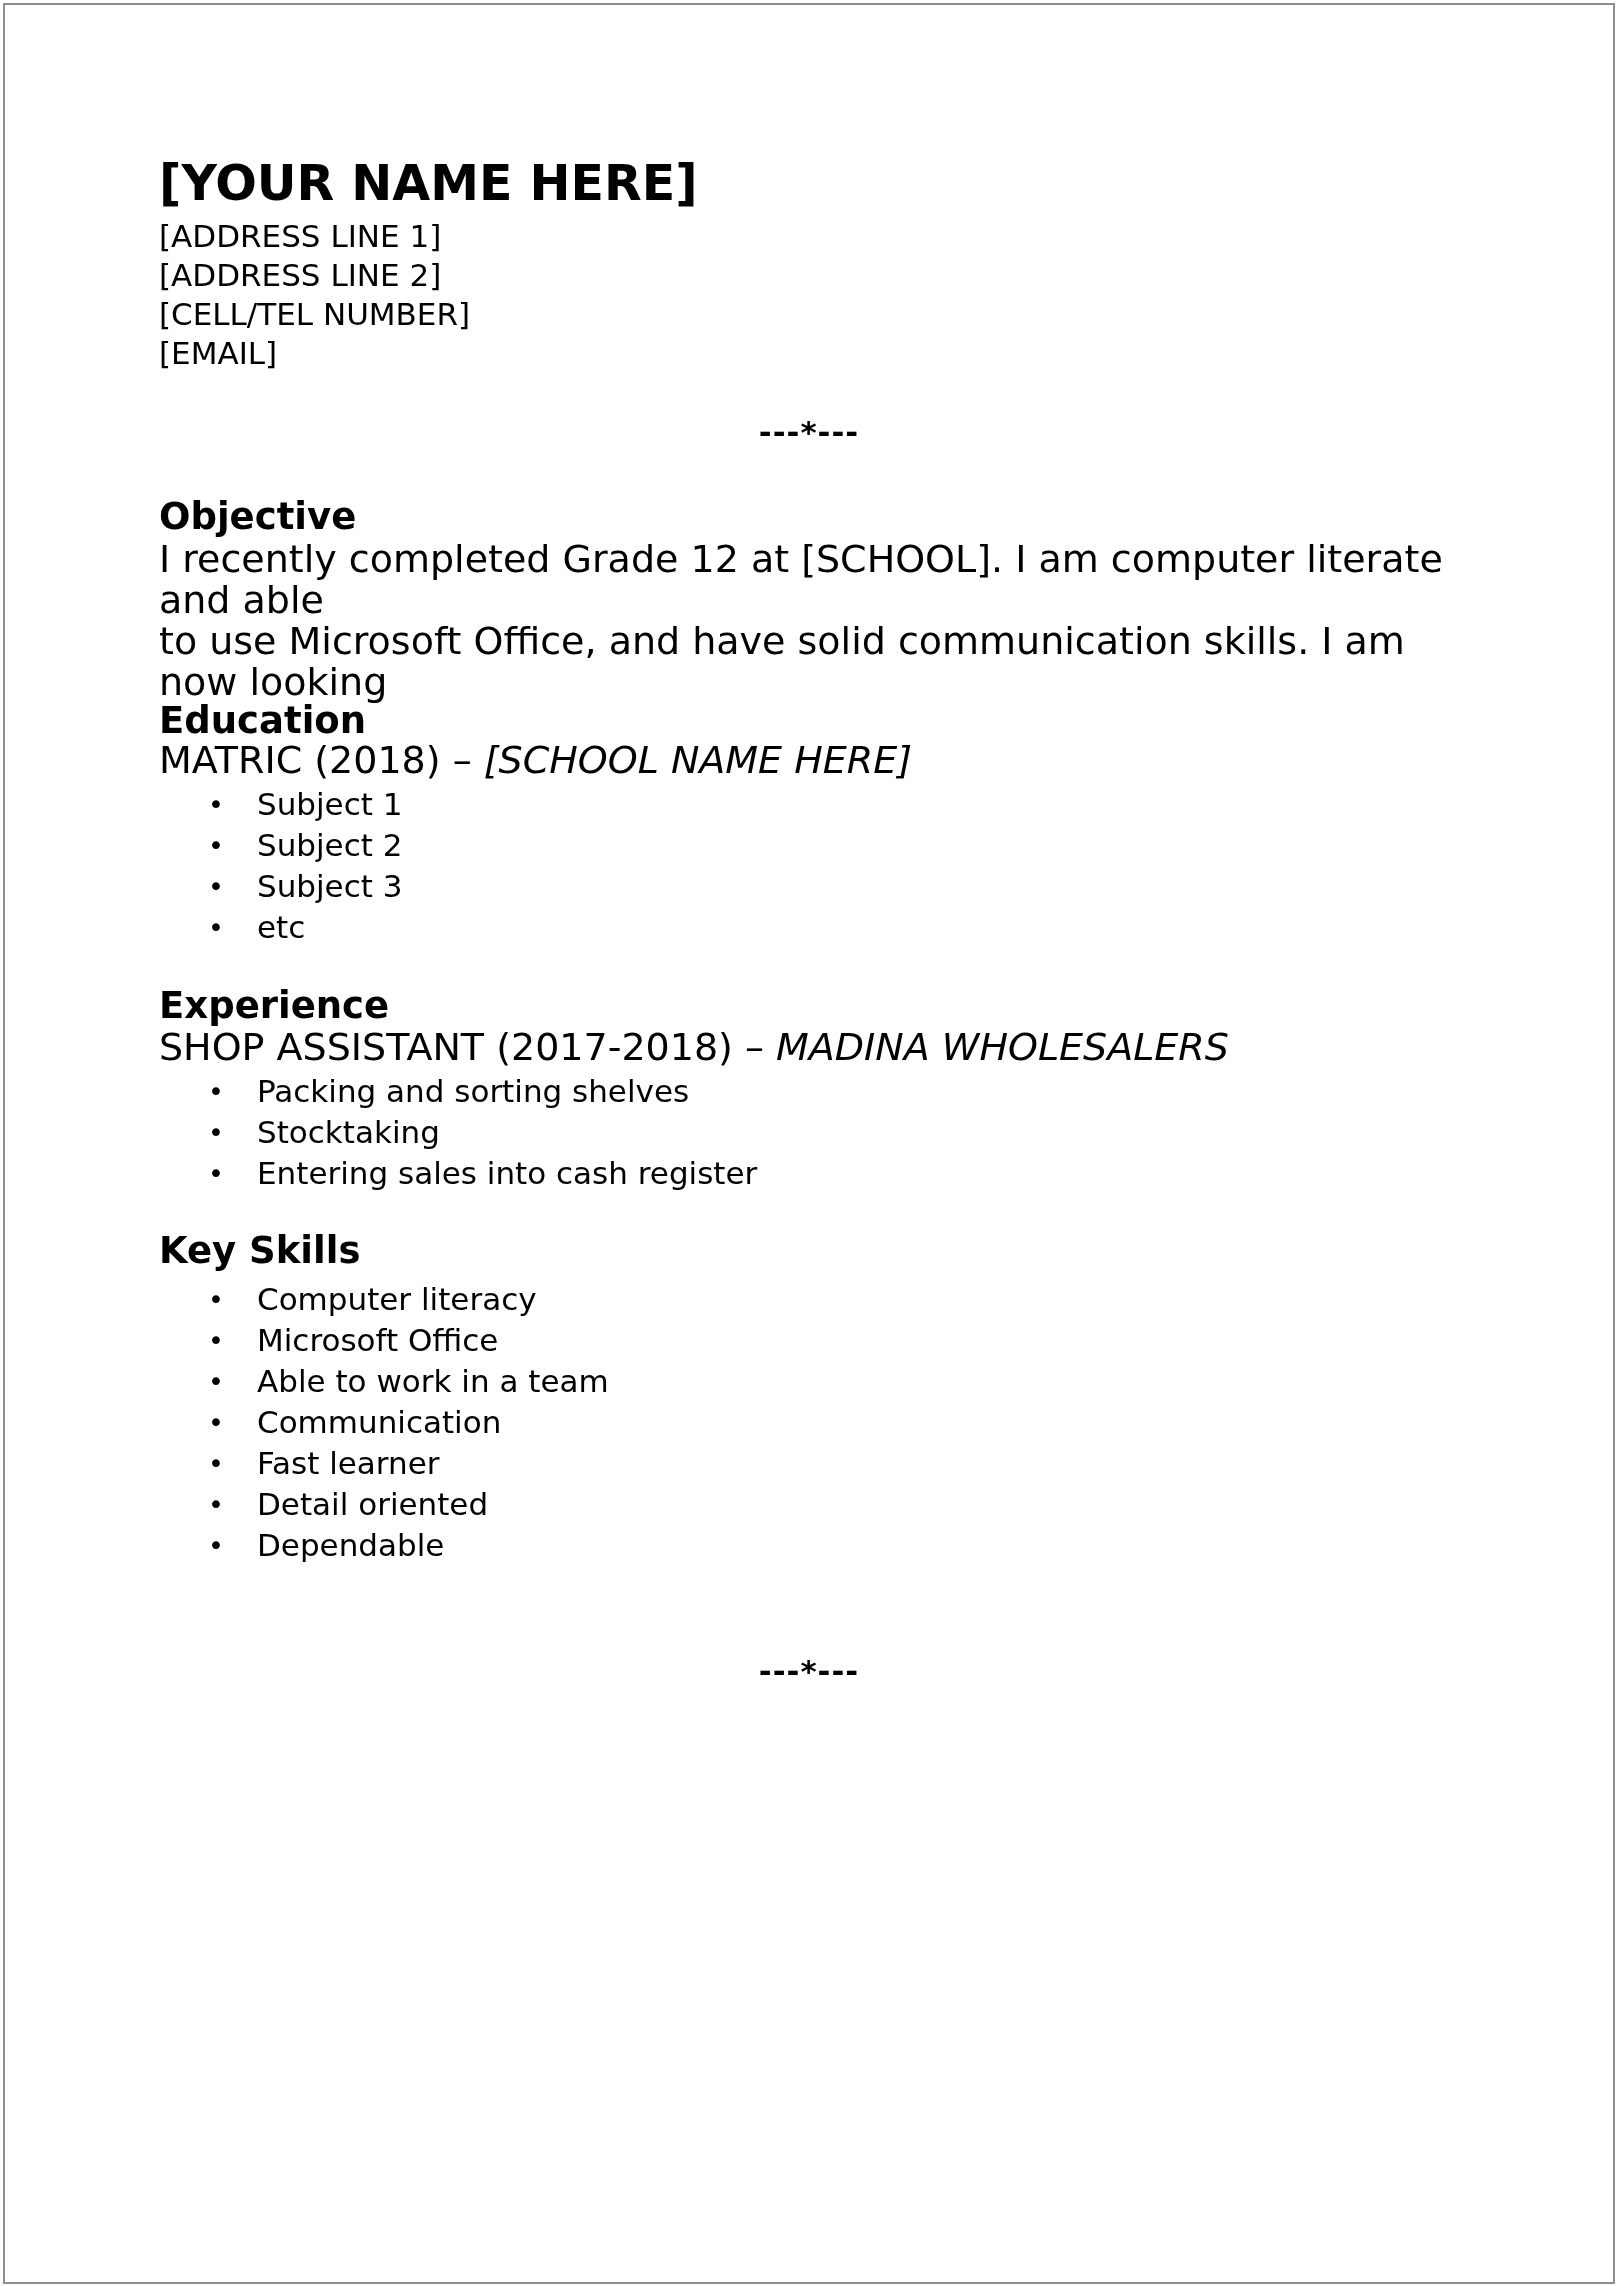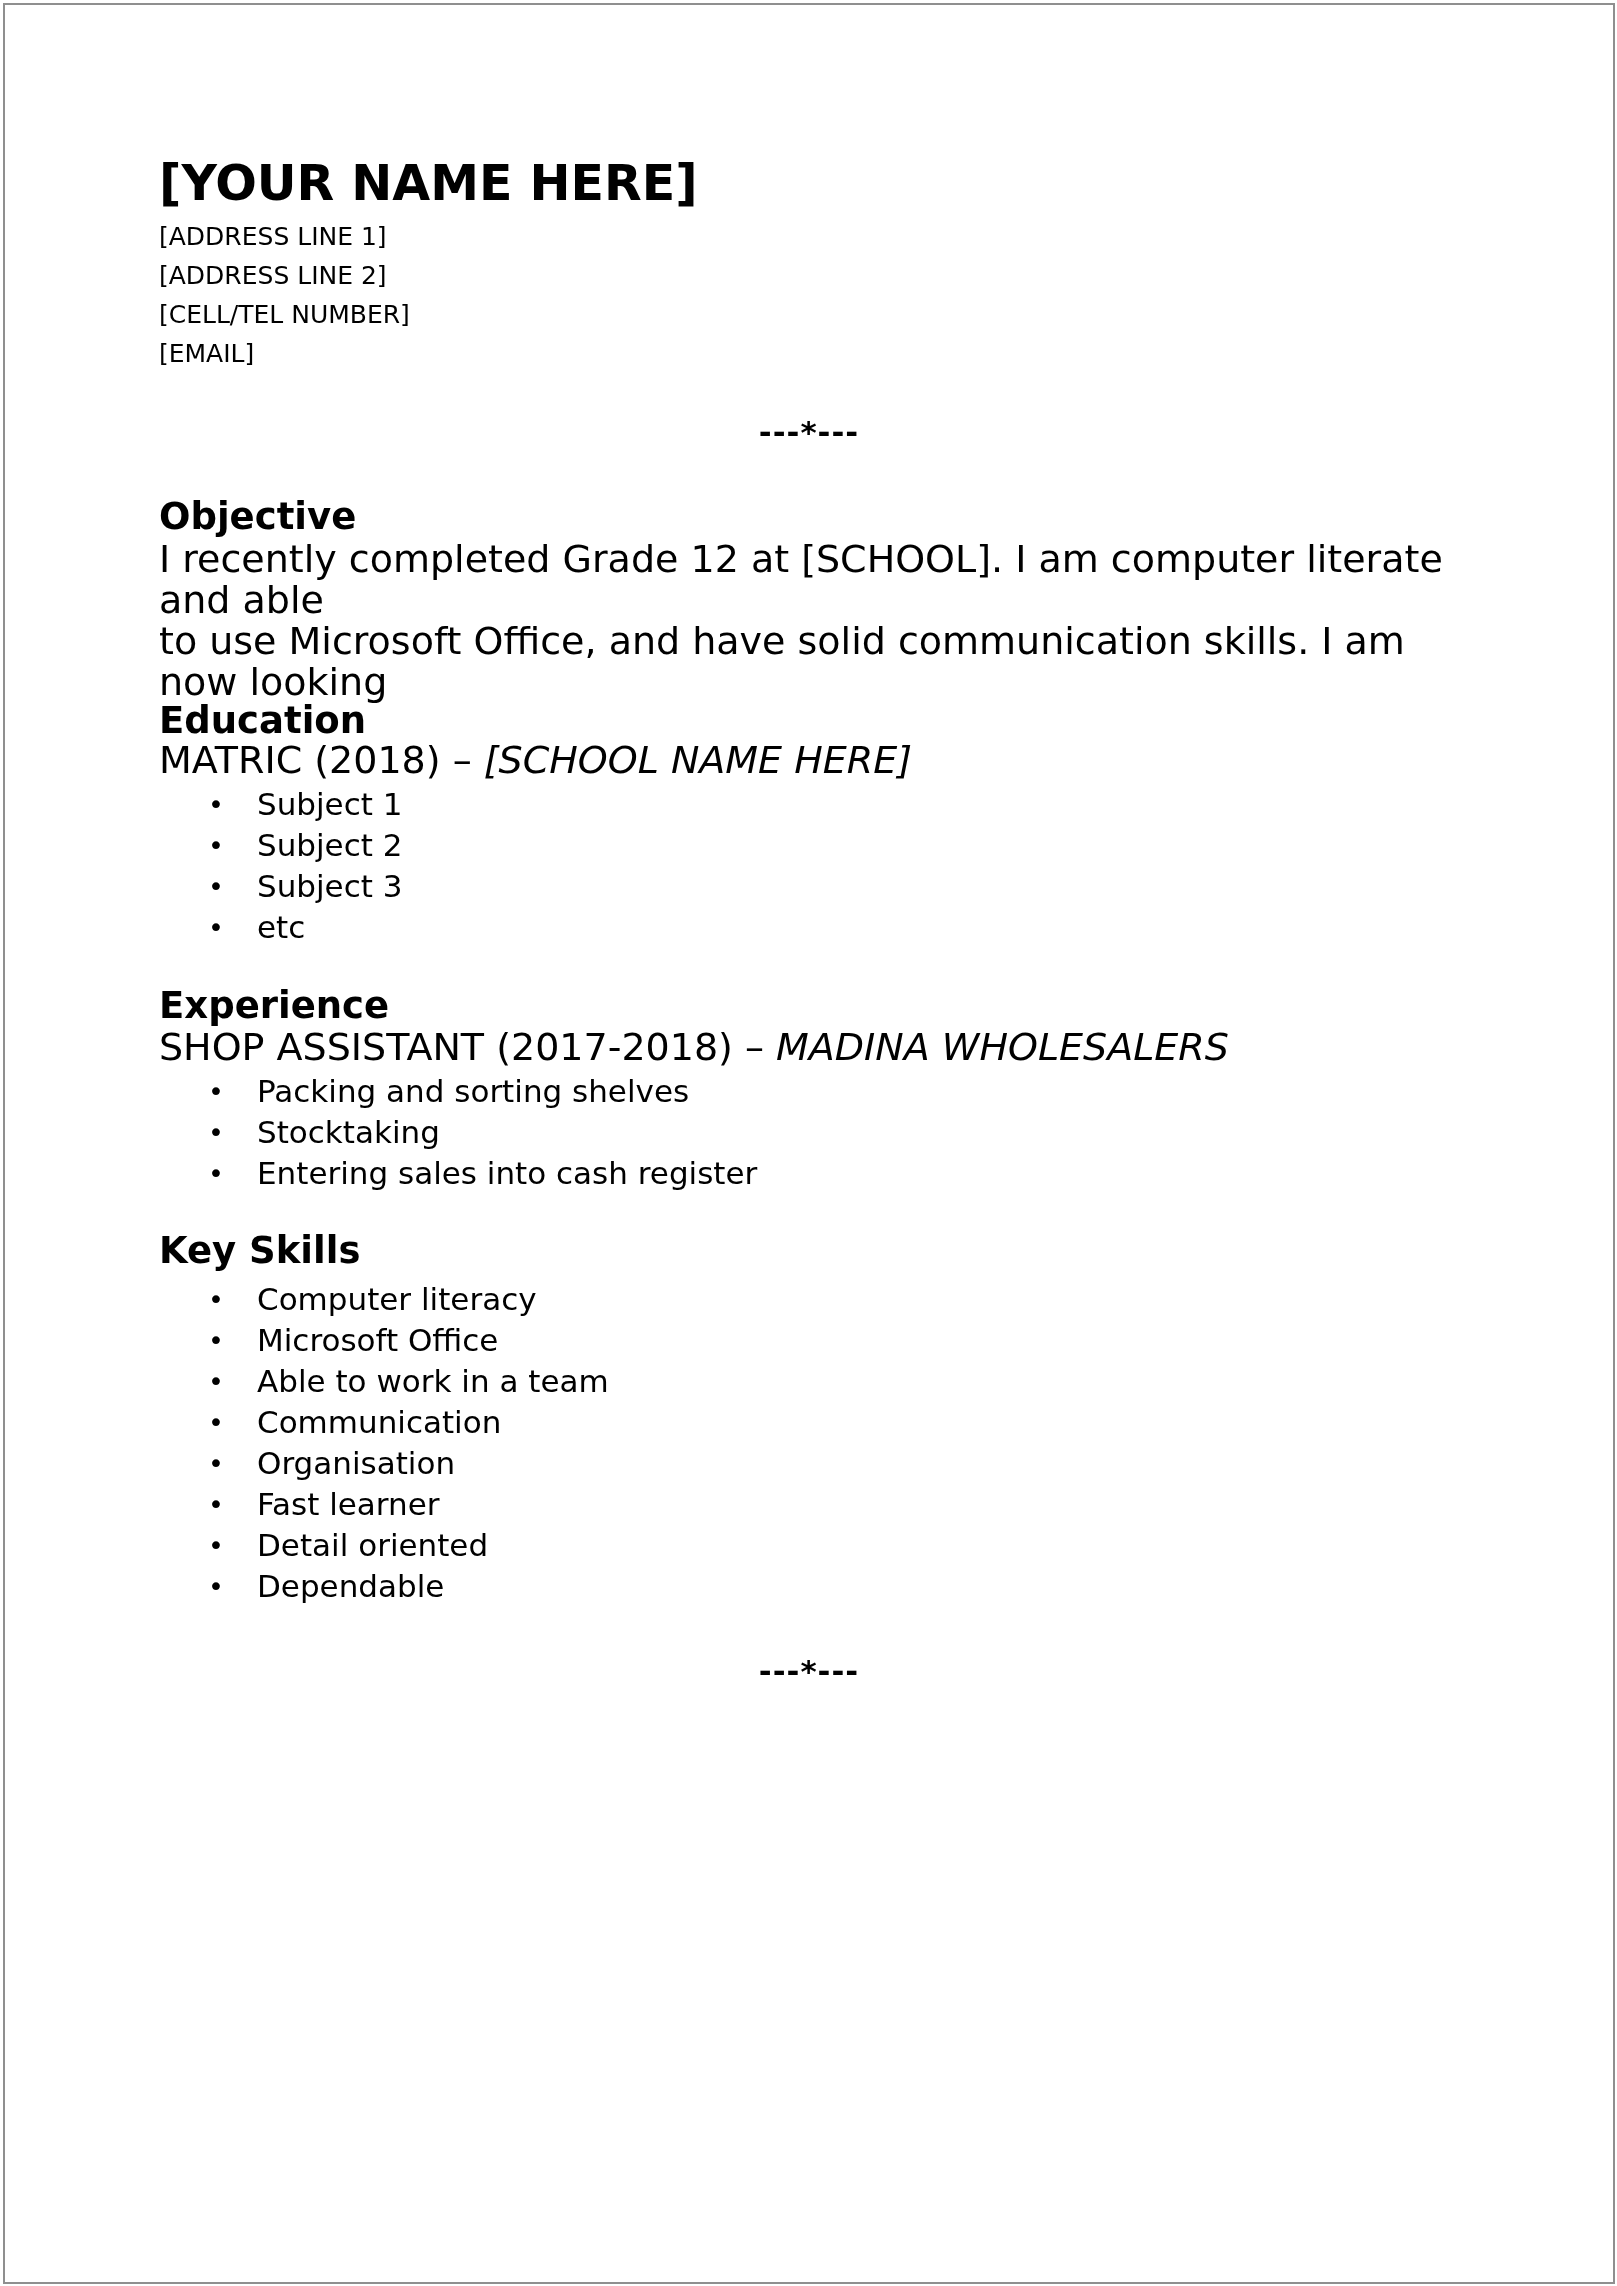--- a/index.html
+++ b/index.html
@@ -26,21 +26,21 @@
   .name {
     top: 156px;
     font-size: 49px;
     font-weight: 700;
     line-height: 1.15;
     white-space: nowrap;
   }
 
   .address-block {
     top: 217px;
-    font-size: 25px;
+    font-size: 31px;
     line-height: 39px;
     white-space: nowrap;
   }
 
   .separator {
     position: absolute;
     left: 0;
     width: 1618px;
     text-align: center;
     font-size: 31px;
@@ -129,20 +129,19 @@
   <li>Stocktaking</li>
   <li>Entering sales into cash register</li>
 </ul>
 
 <div class="abs section-heading heading-keyskills">Key Skills</div>
 <ul class="abs bullet-list list-skills">
   <li>Computer literacy</li>
   <li>Microsoft Office</li>
   <li>Able to work in a team</li>
   <li>Communication</li>
-  <li>Organisation</li>
   <li>Fast learner</li>
   <li>Detail oriented</li>
   <li>Dependable</li>
 </ul>
 
 <div class="separator separator-bottom">---*---</div>
 
 
 </body></html>

